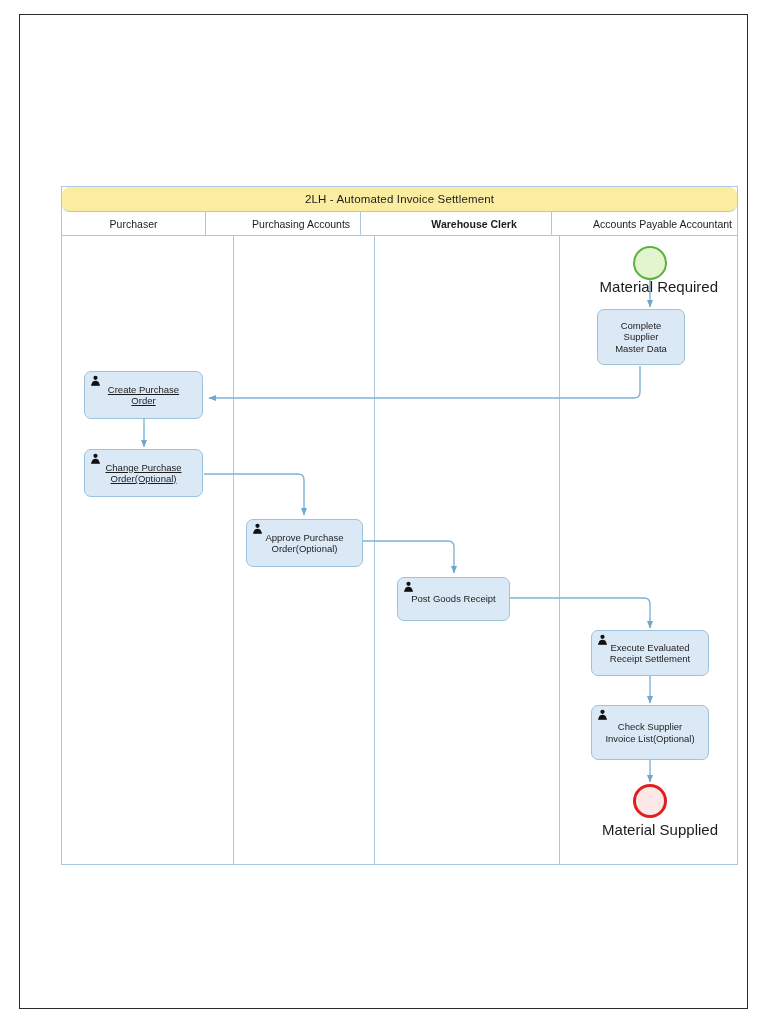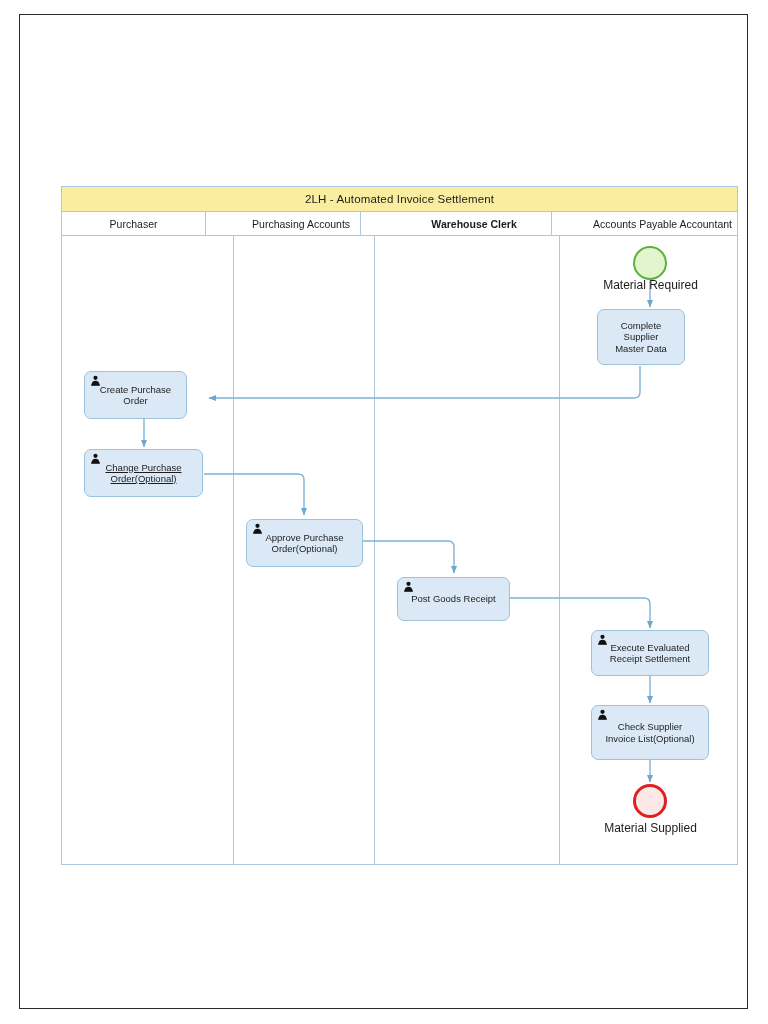--- a/index.html
+++ b/index.html
@@ -43,20 +43,21 @@
     height: 25px;
     background: #fbeda0;
     border-bottom: 1px solid #a9c9e2;
     box-sizing: border-box;
     display: flex;
     align-items: center;
     justify-content: center;
     font-size: 11.5px;
     color: #1c1c1c;
     letter-spacing: .15px;
+    border-radius: 8px;
   }
   #lane-headers {
     display: flex;
     height: 24px;
     box-sizing: border-box;
     border-bottom: 1px solid #a9c9e2;
     gap: 36px;
   }
   .lane-header {
     box-sizing: border-box;
@@ -139,23 +140,23 @@
     border: 2px solid #5bb23c;
   }
   .event-end {
     width: 34px;
     height: 34px;
     background: #fde8e8;
     border: 3px solid #e02020;
   }
   .event-label {
     position: absolute;
-    font-size: 12px;
-    color: #1c1c1c;
-    text-align: center;
+    font-size: 15px;
+    color: #1c1c1c;
+    text-align: right;
     white-space: nowrap;
   }
 </style>
 </head>
 <body>
 
 <div id="page-sheet">
 
   <div id="pool">
 
@@ -203,21 +204,21 @@
     </g>
   </svg>
 
   <div class="node event event-start" style="left:613px; top:231px;"></div>
   <div class="event-label" style="left:563px; top:263px; width:135px;">Material Required</div>
 
   <div class="node task" style="left:577px; top:294px; width:88px; height:56px;">
     <span class="task-label">Complete Supplier Master Data</span>
   </div>
 
-  <div class="node task" style="left:64px; top:356px; width:103px; height:48px;">
+  <div class="node task" style="left:64px; top:356px; width:119px; height:48px;text-decoration:underline;">
     <span class="person-icon">
       <svg viewBox="0 0 12 12" width="11" height="11" aria-hidden="true">
         <circle cx="6" cy="3.1" r="2.3" fill="#111111"></circle>
         <path d="M1.6 11.2 C1.6 7.9 3.6 6.3 6 6.3 C8.4 6.3 10.4 7.9 10.4 11.2 Z" fill="#111111"></path>
         <rect x="1.2" y="10.4" width="9.6" height="1.3" fill="#111111"></rect>
       </svg>
     </span>
     <span class="task-label">Create Purchase Order</span>
   </div>
 

